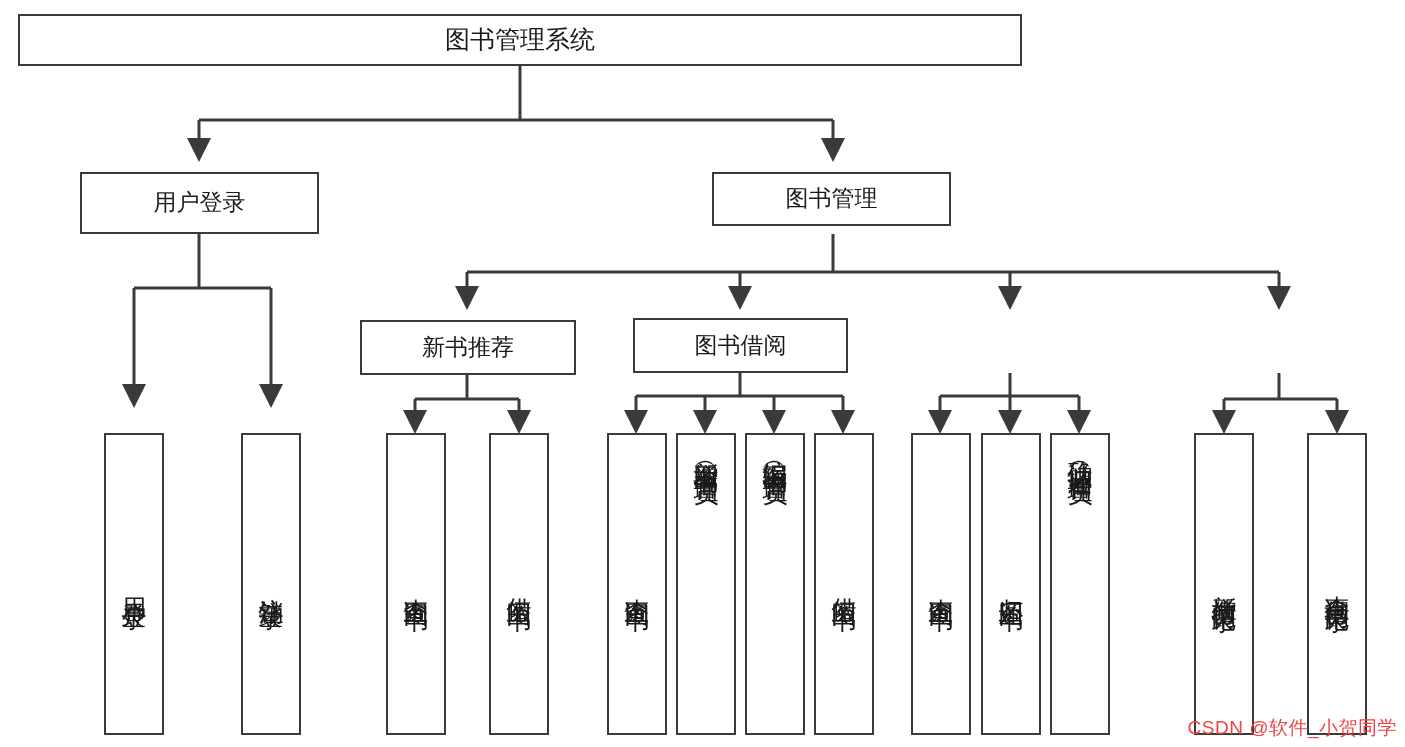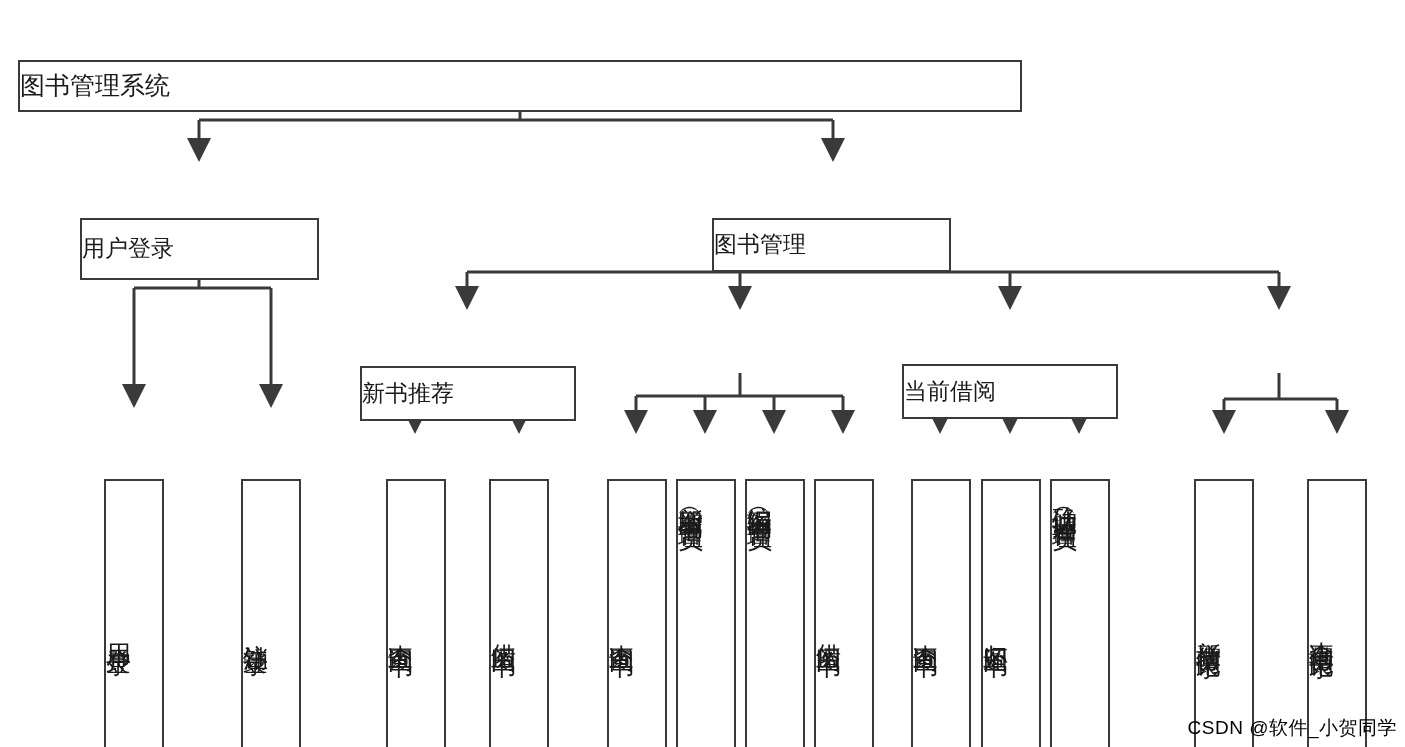--- a/index.html
+++ b/index.html
@@ -26,22 +26,22 @@
     height: 747px;
     pointer-events: none;
   }
   .node {
     position: absolute;
     box-sizing: border-box;
     background: #ffffff;
     border: 2.5px solid #3a3a3a;
     display: flex;
     align-items: center;
+    justify-content: center;
     color: #1a1a1a;
-    margin-top: 46px;
   }
   .node .label {
     display: block;
     text-align: center;
     line-height: 1.18;
     white-space: nowrap;
   }
   
   .node.root {
     font-size: 25px;
@@ -64,21 +64,21 @@
   }
   .node.leaf.centered {
     align-items: center;
     padding-top: 0;
   }
   .watermark {
     position: absolute;
     right: 8px;
     bottom: 6px;
     font-size: 19px;
-    color: #000000;
+    color: #ef4444;
     letter-spacing: 0.5px;
     white-space: nowrap;
     user-select: none;
   }
 </style>
 </head>
 <body>
 
 <div id="canvas">
 
@@ -142,24 +142,24 @@
   </div>
 
   <div class="node branch" style="left:712px; top:172px; width:239px; height:54px;">
     <span class="label">图书管理</span>
   </div>
 
   <div class="node branch" style="left:360px; top:320px; width:216px; height:55px;">
     <span class="label">新书推荐</span>
   </div>
 
-
-  <div class="node branch" style="left:902px; top:318px; width:216px; height:55px;">
-    <span class="label">当前借阅</span>
-  </div>
+  <div class="node branch" style="left:633px; top:318px; width:215px; height:55px;">
+    <span class="label">图书借阅</span>
+  </div>
+
 
 
   <div class="node leaf centered" style="left:104px; top:433px; width:60px; height:302px;">
     <span class="label">用户登录</span>
   </div>
 
   <div class="node leaf centered" style="left:241px; top:433px; width:60px; height:302px;">
     <span class="label">注销登录</span>
   </div>
 

